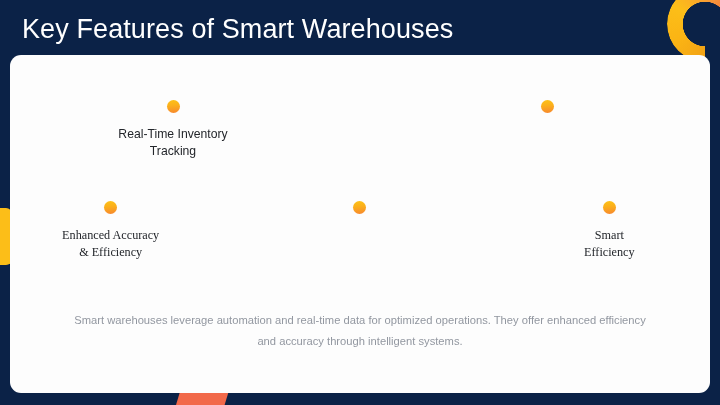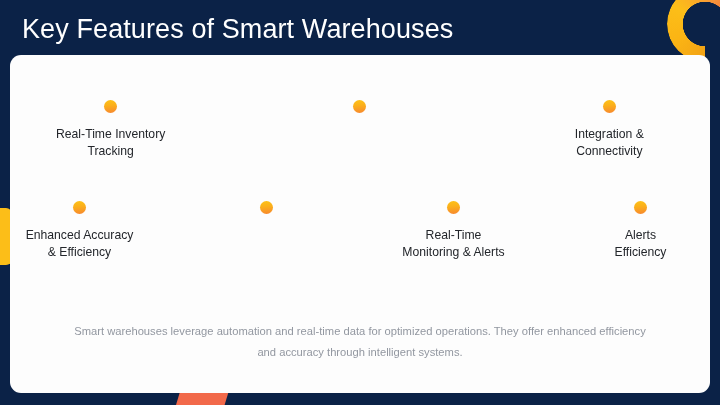--- a/index.html
+++ b/index.html
@@ -104,21 +104,21 @@
     padding: 0;
   }
 
   .feature-row {
     display: flex;
     width: 700px;
     gap: 48px;
   }
 
   .feature-row.row-1 { margin-top: 45px; }
-  .feature-row.row-2 { margin-top: 42px; }
+  .feature-row.row-2 { margin-top: 42px; font-family: Liberation Serif, serif; }
 
   .feature-item {
     flex: 1 1 25%;
     display: flex;
     flex-direction: column;
     align-items: center;
     padding: 0 8px;
   }
 
   .feature-dot {
@@ -137,21 +137,21 @@
     text-align: center;
     font-weight: 400;
     max-width: 150px;
     white-space: pre-line;
   }
 
   .card-footnote {
     position: absolute;
     left: 60px;
     right: 60px;
-    top: 266px;
+    top: 255px;
     font-size: 11.2px;
     line-height: 21px;
     color: #9297a0;
     text-align: center;
     font-weight: 400;
   }
 </style>
 </head>
 <body>
 
@@ -169,44 +169,34 @@
 
       <div class="feature-row row-1">
         <div class="feature-item">
           <span class="feature-dot"></span>
           <span class="feature-label">Real-Time Inventory
 Tracking</span>
         </div>
         <div class="feature-item">
           <span class="feature-dot"></span>
         </div>
-        <div class="feature-item">
-          <span class="feature-dot"></span>
-          <span class="feature-label">Integration &amp;
-Connectivity</span>
-        </div>
       </div>
 
       <div class="feature-row row-2">
         <div class="feature-item">
           <span class="feature-dot"></span>
           <span class="feature-label">Enhanced Accuracy
 &amp; Efficiency</span>
         </div>
         <div class="feature-item">
           <span class="feature-dot"></span>
         </div>
         <div class="feature-item">
           <span class="feature-dot"></span>
-          <span class="feature-label">Real-Time
-Monitoring &amp; Alerts</span>
-        </div>
-        <div class="feature-item">
-          <span class="feature-dot"></span>
-          <span class="feature-label">Alerts
+          <span class="feature-label">Smart
 Efficiency</span>
         </div>
       </div>
 
     </div>
 
     <p class="card-footnote">Smart warehouses leverage automation and real-time data for optimized operations. They offer enhanced efficiency and accuracy through intelligent systems.</p>
 
   </div>
 

